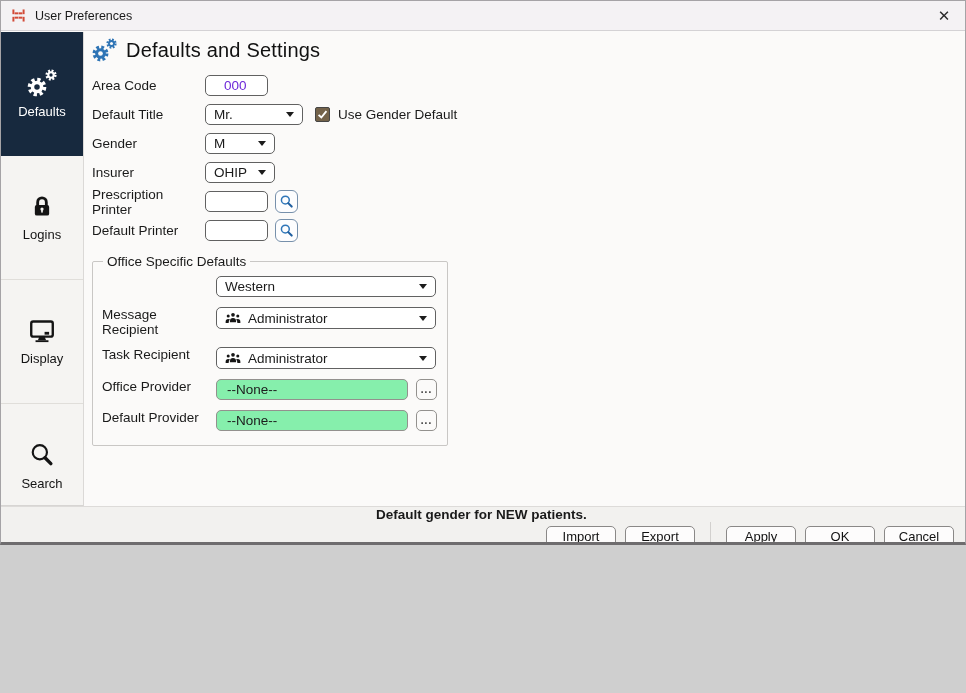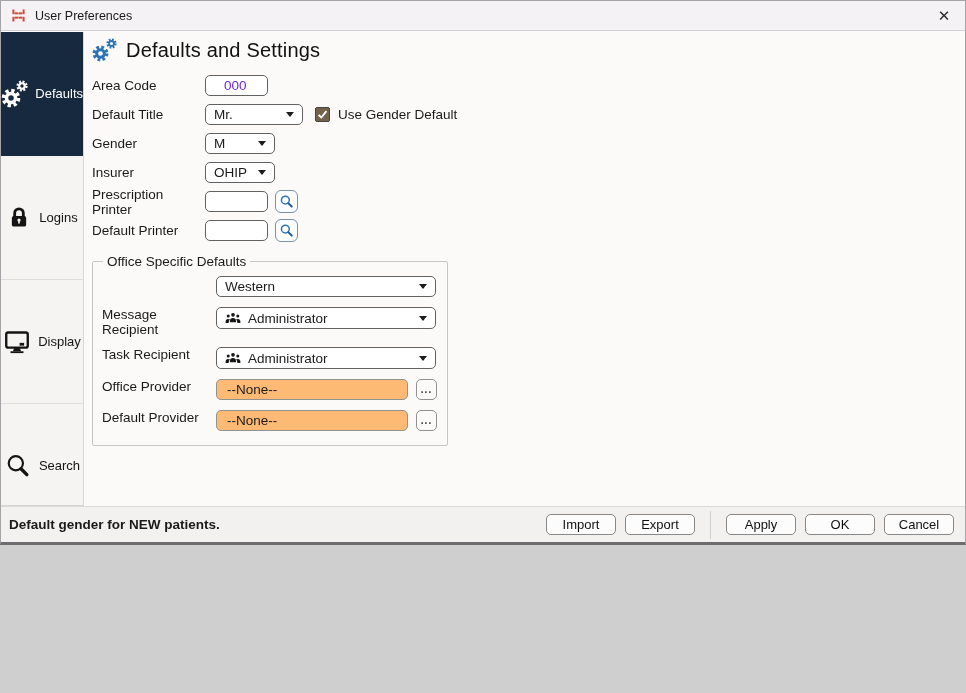--- a/index.html
+++ b/index.html
@@ -27,21 +27,21 @@
     font-family:"DejaVu Sans", sans-serif;
   }
 
   
   .sidebar {
     position:absolute; top:31px; left:0; width:83px; bottom:36px;
     background:#f5f4f2; border-right:1px solid #dbd9d7; border-bottom:1px solid #d7d5d3;
   }
   .side-item {
     height:124px; border-bottom:1px solid #e0deda;
-    display:flex; flex-direction:row; align-items:center; justify-content:center;
+    display:flex; flex-direction:column; align-items:center; justify-content:center;
     gap:7px; cursor:pointer; color:#141414;
   }
   .side-item .slabel { font-size:13px; }
   .side-item.selected { background:#17293e; color:#fff; border-bottom-color:#17293e; }
   .side-item svg { display:block; }
 
   
   .gears { position:relative; display:inline-block; }
   .gears .g-big { position:absolute; left:0; bottom:0; }
   .gears .g-small { position:absolute; right:0; top:0; }
@@ -92,35 +92,35 @@
     width:356px; margin-top:13px; border:1px solid #c9c7c5; border-radius:2px;
     padding:7px 9px 12px 9px; background:transparent;
   }
   fieldset.office legend { font-size:13.5px; padding:0 4px; margin-left:1px; color:#1a1a1a; }
   .orow { display:flex; align-items:flex-start; margin-bottom:10px; }
   .orow:last-child { margin-bottom:2px; }
   .orow > label { width:114px; font-size:13.5px; flex:0 0 auto; }
   .combo.h22 { height:22px; }
 
   .dinput {
-    width:192px; height:21px; background:#fdba74; border:1px solid #93918e; border-radius:5px;
+    width:192px; height:21px; background:#86efac; border:1px solid #93918e; border-radius:5px;
     display:flex; align-items:center; padding:0 10px; font-size:13.5px; color:#1c1c1c;
   }
   .browse {
     width:21px; height:21px; margin-left:8px; border:1px solid #93918e; border-radius:5px;
     background:#fbfaf9; font:bold 10px "Liberation Sans", sans-serif; letter-spacing:1px;
     display:flex; align-items:flex-end; justify-content:center; padding-bottom:4px;
     cursor:pointer; color:#333;
   }
 
   
   .statusbar {
     position:absolute; left:0; right:0; bottom:0; height:36px;
     background:#f2f1ef; border-top:1px solid #dddbd9;
-    display:flex; align-items:center; padding:0 11px 0 8px;
+    display:flex; align-items:center; padding:0 11px 0 8px;flex-direction:column;
   }
   .hint { font-size:13.5px; font-weight:bold; }
   .btn-group { margin-left:auto; display:flex; align-items:center; gap:9px; }
   .btn {
     height:21px; min-width:70px; padding:0 12px;
     border:1px solid #8a8887; border-radius:5px; background:#fdfcfc;
     font:13px "Liberation Sans", sans-serif; color:#111; cursor:pointer;
     display:flex; align-items:center; justify-content:center;
   }
   .vdiv { width:1px; height:28px; background:#d2d0ce; margin:0 6px; }

